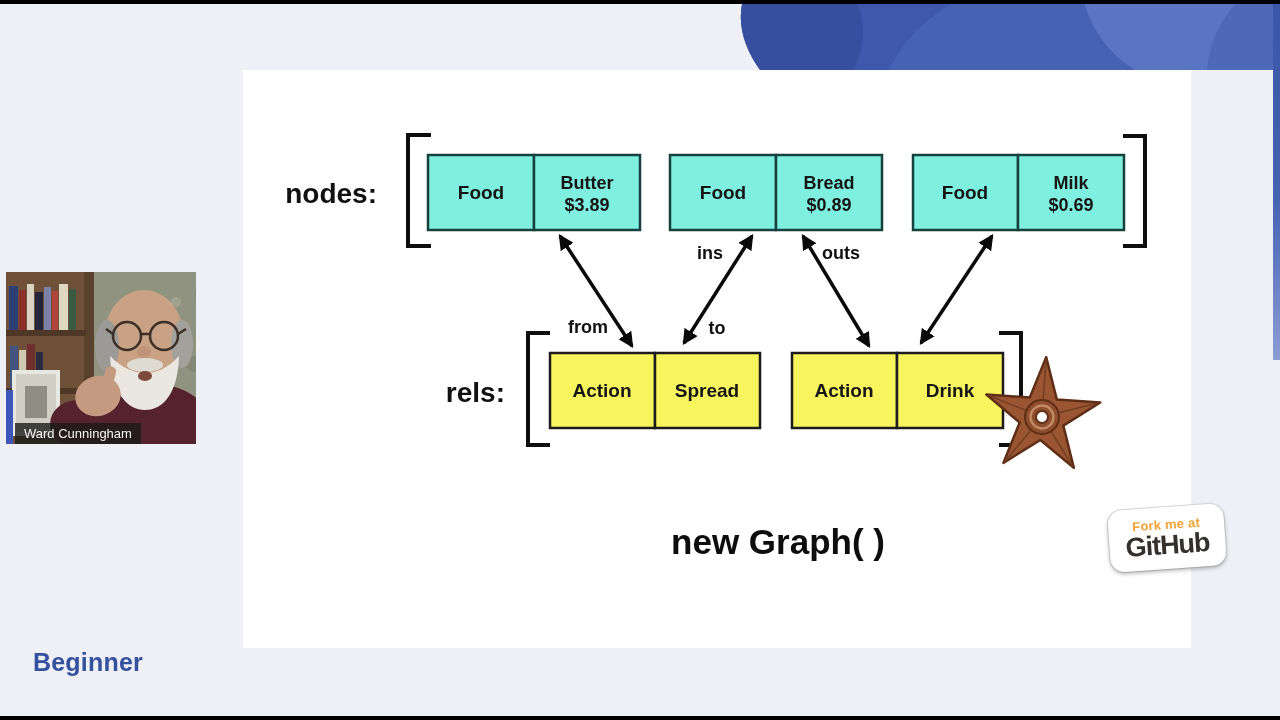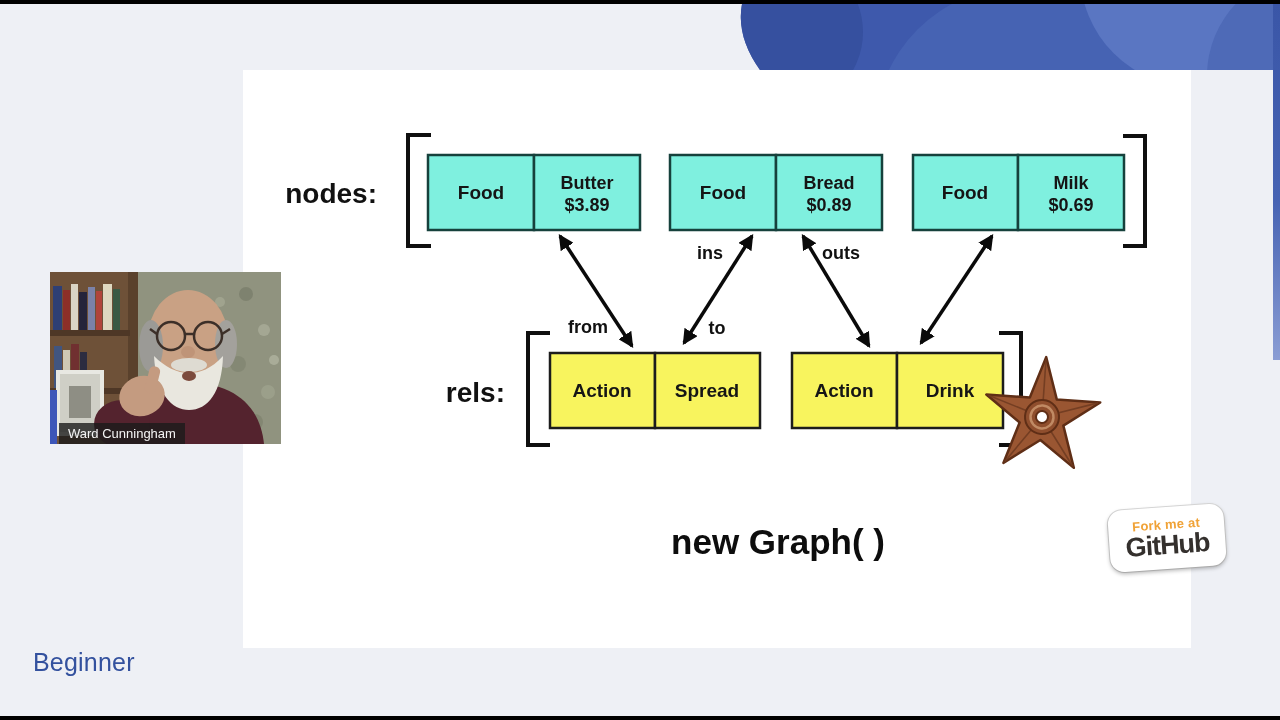--- a/index.html
+++ b/index.html
@@ -23,29 +23,29 @@
 
   .gh-badge{
     position:absolute;left:866px;top:437px;width:116px;height:62px;
     background:#ffffff;border-radius:14px;transform:rotate(-4deg);
     box-shadow:0 2px 4px rgba(0,0,0,.30),0 0 0 1px #dcdcdc;
     display:flex;flex-direction:column;align-items:center;justify-content:center;
   }
   .gh-line1{color:#f0a236;font-size:13px;font-weight:700;line-height:14px;letter-spacing:.2px;}
   .gh-line2{color:#34302d;font-size:27px;font-weight:700;line-height:26px;letter-spacing:-1px;}
 
-  .webcam{position:absolute;left:6px;top:272px;width:231px;height:172px;background:#6d28d9;overflow:hidden;margin-left:44px;}
+  .webcam{position:absolute;left:6px;top:272px;width:190px;height:172px;background:#6d28d9;overflow:hidden;}
   .nametag{
     position:absolute;left:9px;bottom:0;height:21px;line-height:21px;
     background:rgba(26,26,26,.80);color:#f4f4f4;font-size:13px;padding:0 9px;white-space:nowrap;
   }
 
   .difficulty{
     position:absolute;left:33px;top:648px;
-    color:#33519e;font-size:25px;font-weight:400;letter-spacing:.2px;
+    color:#33519e;font-size:25px;font-weight:700;letter-spacing:.2px;
   }
 </style>
 </head>
 <body>
 
 <div class="bar top"></div>
 <div class="bar bottom"></div>
 
 <svg class="deco" width="590" height="66" viewBox="0 0 590 66">
   <defs>

